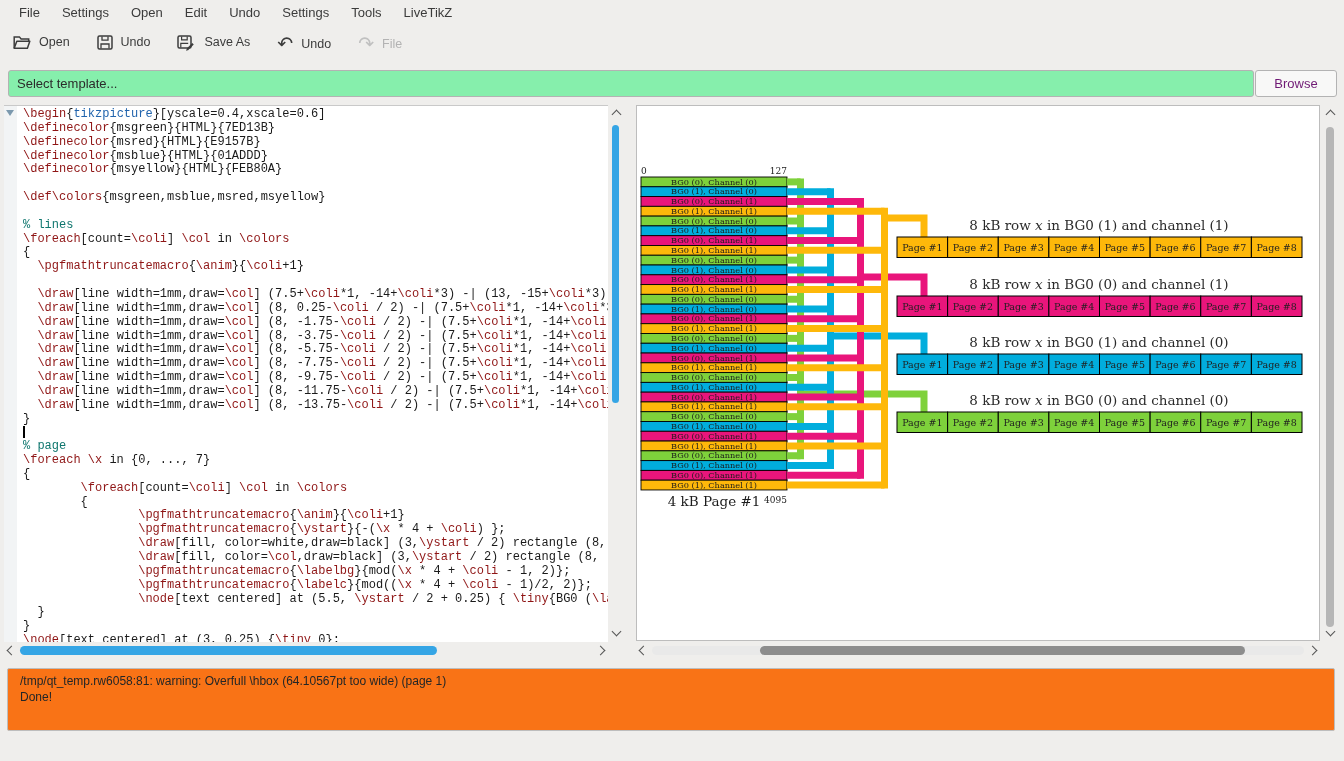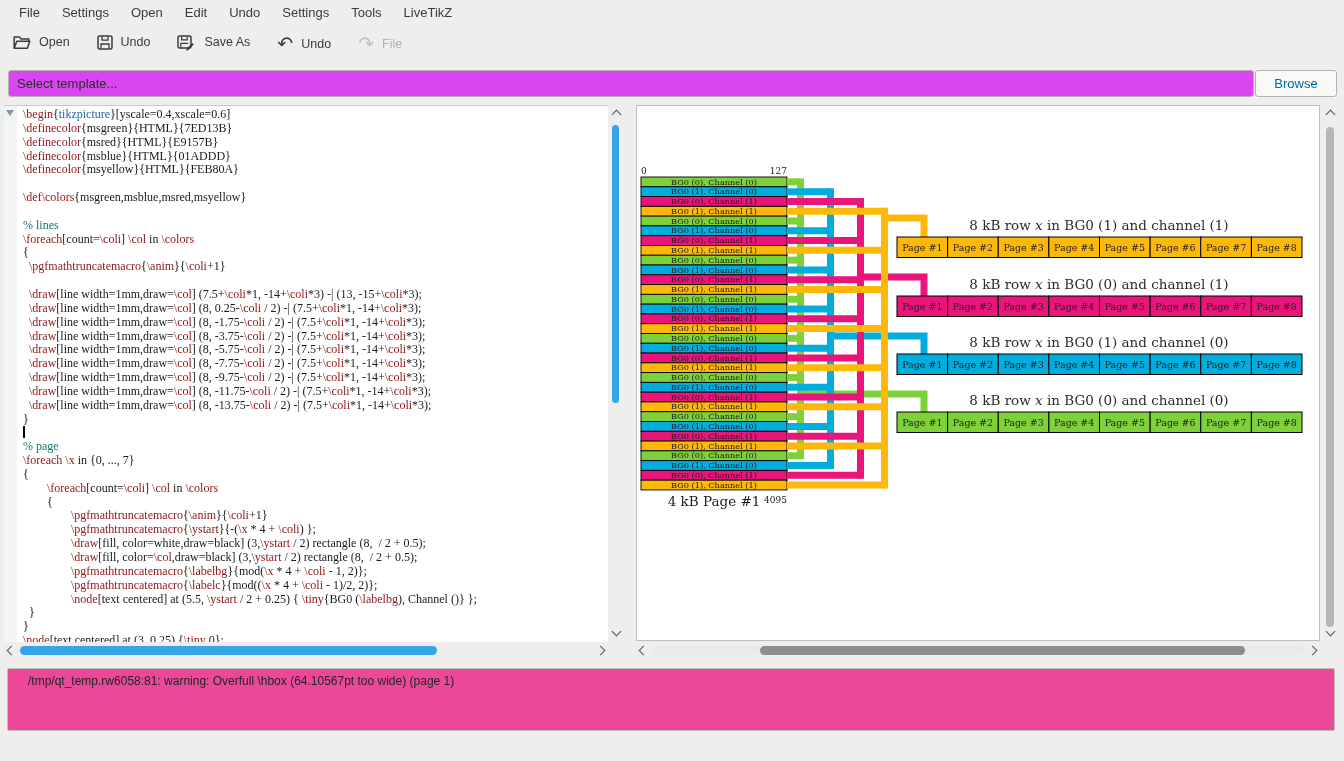--- a/index.html
+++ b/index.html
@@ -8,34 +8,34 @@
   
   #menubar{position:absolute;top:0;left:0;right:0;height:26px;display:flex;align-items:flex-start;padding-left:8px}
   .menu-item{padding:0 11px;font-size:13px;color:#3b3b3b;line-height:26px;cursor:default}
   
   #toolbar{position:absolute;top:27px;left:0;height:34px;display:flex;align-items:center;padding-left:13px;gap:27px}
   .tbtn{display:flex;gap:8px;font-size:12.5px;color:#3b3b3b;cursor:default}
   .tbtn .uicon{font-size:19px;line-height:14px;color:#3c3c3c}
   .tbtn.disabled{color:#b3b3b3}
   .tbtn.disabled .uicon{color:#c0c0c0}
   
-  #template-input{position:absolute;left:8px;top:70px;width:1228px;height:25px;background:#d946ef;
+  #template-input{position:absolute;left:8px;top:70px;width:1228px;height:25px;background:#86efac;
      border:1px solid #b3b3b3;border-radius:3px;padding:0 8px;font-size:13px;color:#2b2b2b;
      font-family:"Liberation Sans",sans-serif;outline:none}
   #browse-btn{position:absolute;left:1255px;top:70px;width:82px;height:27px;background:#f8f8f7;
-     border:1px solid #b3b3b3;border-radius:3px;font-size:13px;color:#0369a1;
+     border:1px solid #b3b3b3;border-radius:3px;font-size:13px;color:#701a75;
      font-family:"Liberation Sans",sans-serif}
   
   #editor-pane{position:absolute;left:4px;top:105px;width:604px;height:536px;background:#fff;
      border-top:1px solid #c9c9c9;overflow:hidden}
   #gutter{position:absolute;left:0;top:0;bottom:0;width:13px;background:#f2f4f5}
   .fold{width:0;height:0;border-left:4.5px solid transparent;border-right:4.5px solid transparent;
      border-top:6px solid #7c99ae;position:absolute;left:2px;top:4px}
   #code{position:absolute;left:19px;top:2px;right:0;bottom:0;overflow:hidden;
-     font-family:Liberation Serif, serif;font-size:12px;color:#1a1a1a;white-space:pre;tab-size:8}
+     font-family:Liberation Mono, monospace;font-size:12px;color:#1a1a1a;white-space:pre;tab-size:8}
   .cl{height:13.85px;line-height:13.85px;white-space:pre}
   .tok-cmd{color:#8f1515}
   .tok-env{color:#2164ad}
   .tok-comment{color:#0f766e}
   .caret{display:inline-block;width:2px;height:12px;background:#000;vertical-align:-2px;margin-right:-2px}
   
   .sb-thumb-blue{position:absolute;background:#35a5e5;border-radius:4.5px}
   .sb-thumb-gray{position:absolute;background:#b6b6b6;border-radius:4.5px}
   .sb-track{position:absolute;background:#e9e9e9;border-radius:4.5px}
   .chv{width:6px;height:6px;border:solid #555;border-width:0 0 1.5px 1.5px;position:absolute}
@@ -49,22 +49,22 @@
   #ed-hthumb{left:16px;top:4px;height:9px;width:417px}
   #pv-vscroll{position:absolute;left:1322px;top:105px;width:16px;height:536px}
   #pv-vthumb{left:4px;top:22px;width:8px;height:500px}
   #pv-hscroll{position:absolute;left:636px;top:642px;width:684px;height:17px}
   #pv-htrack{left:16px;top:4px;right:16px;height:9px}
   #pv-hthumb{left:124px;top:4px;height:9px;width:485px;background:#8d8d8d}
   
   #preview-pane{position:absolute;left:636px;top:105px;width:684px;height:536px;background:#fff;
      border:1px solid #bdbdbd;box-sizing:border-box;overflow:hidden}
   
-  #log-panel{position:absolute;left:7px;top:668px;width:1328px;height:63px;background:#ec4899;
-     border:1px solid #bdbdbd;border-radius:2px;box-sizing:border-box;padding:4px 20px;
+  #log-panel{position:absolute;left:7px;top:668px;width:1328px;height:63px;background:#f97316;
+     border:1px solid #bdbdbd;border-radius:2px;box-sizing:border-box;padding:4px 12px;
      font-size:12px;line-height:16px;color:#232627}
 </style>
 </head>
 <body>
 
 <div id="menubar">
     <span class="menu-item">File</span>
     <span class="menu-item">Settings</span>
     <span class="menu-item">Open</span>
     <span class="menu-item">Edit</span>
@@ -333,13 +333,14 @@
 </div>
 <div id="pv-hscroll">
   <span class="chv left" style="left:4px;top:5px"></span>
   <div id="pv-htrack" class="sb-track"></div>
   <div id="pv-hthumb" class="sb-thumb-gray"></div>
   <span class="chv right" style="right:4px;top:5px"></span>
 </div>
 
 <div id="log-panel">
   <div>/tmp/qt_temp.rw6058:81: warning: Overfull \hbox (64.10567pt too wide) (page 1)</div>
+  <div>Done!</div>
 </div>
 
 </body></html>

